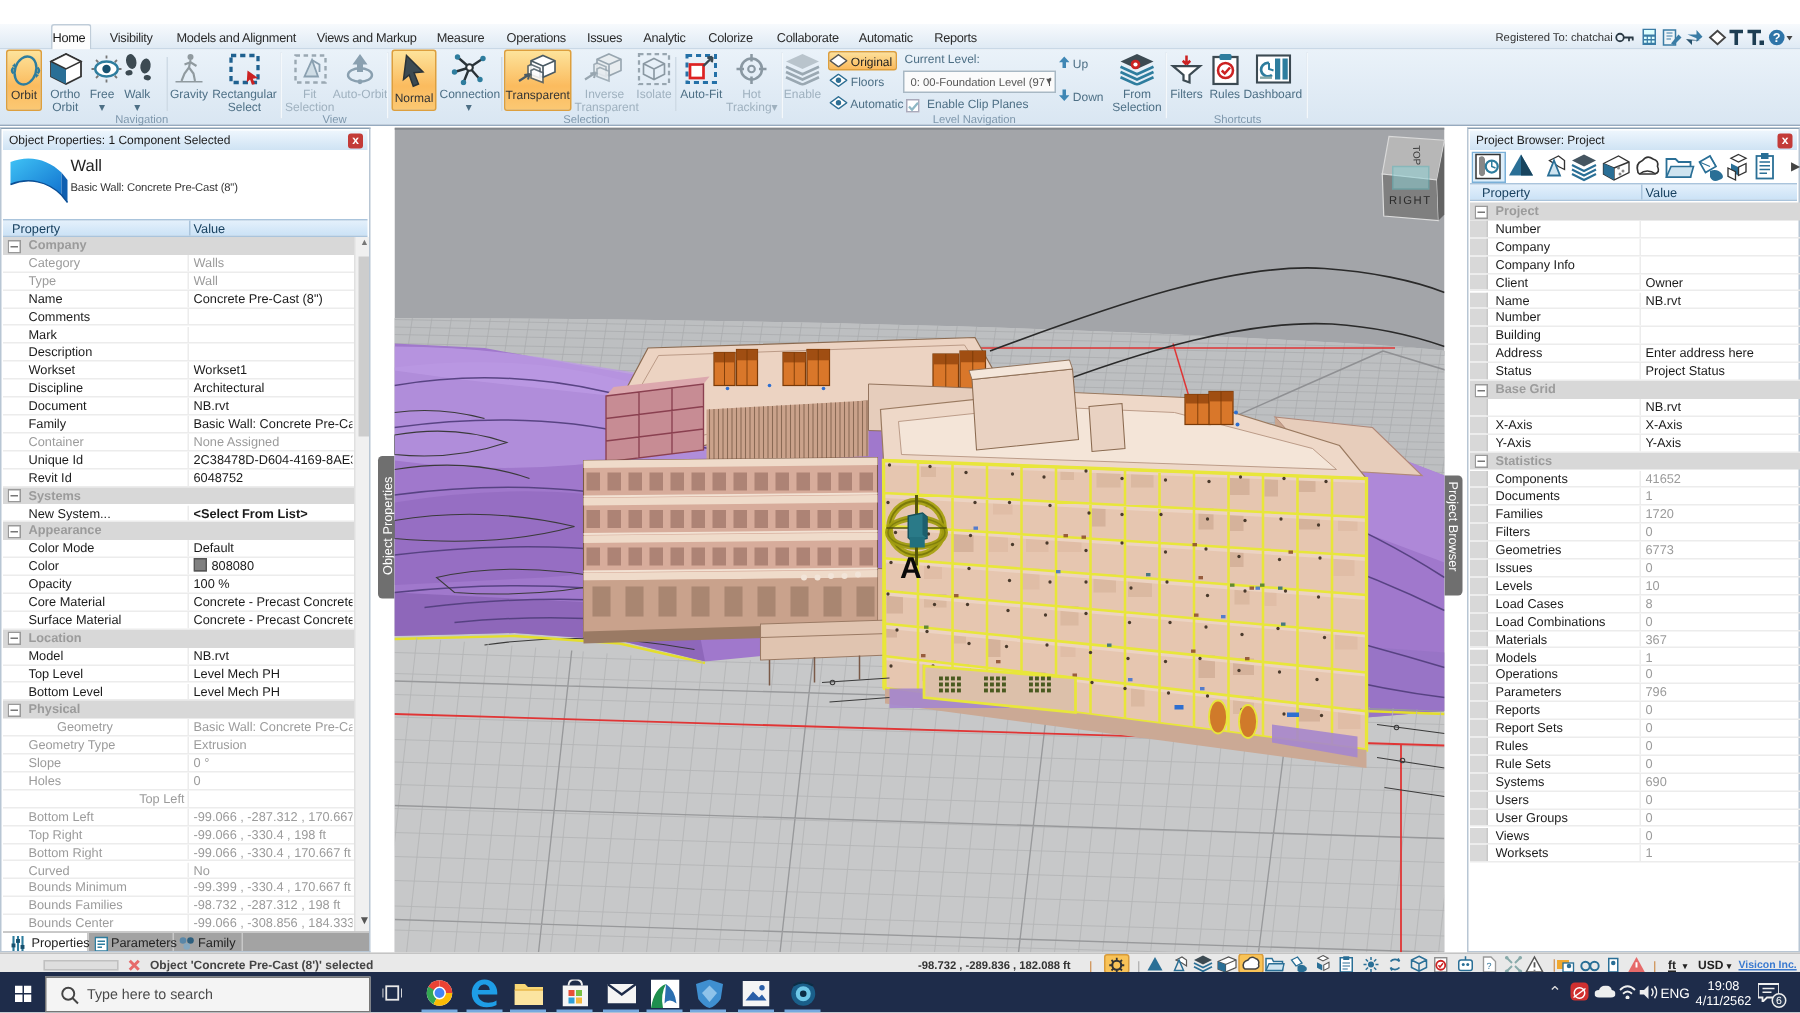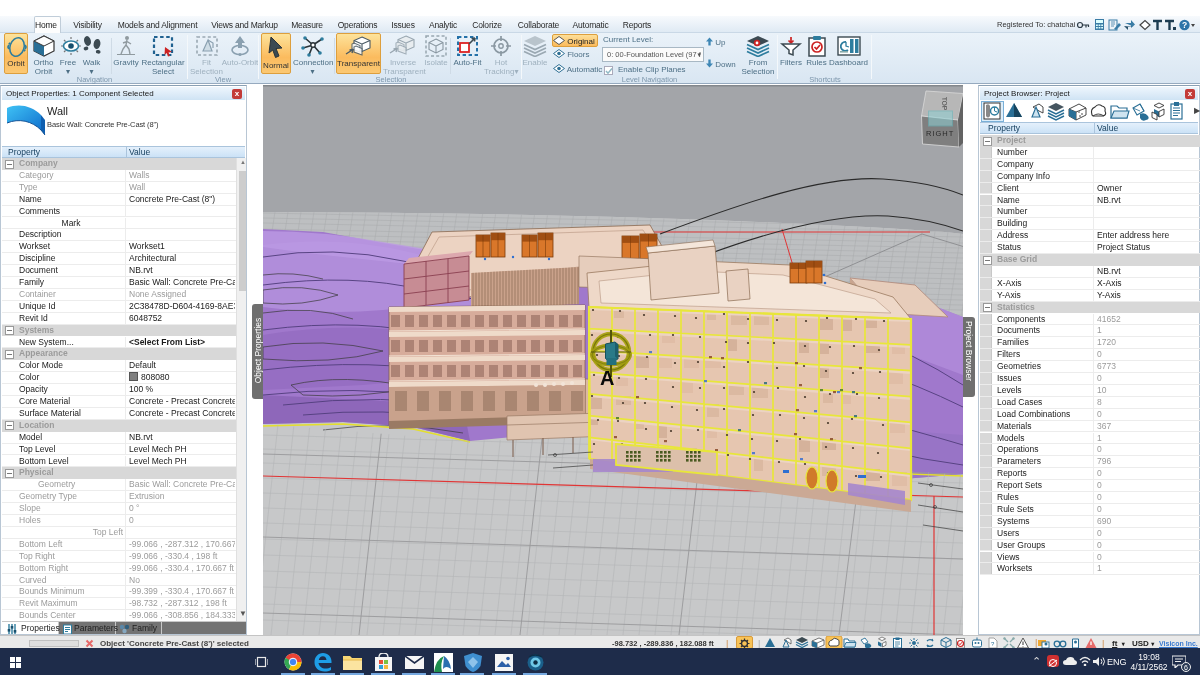--- a/index.html
+++ b/index.html
@@ -295,21 +295,21 @@
         <div class="grow" style="top:107.7px;width:234px;height:11.90px;border-bottom:1px solid #ececec;">
           <span class="gcell gname" style="left:17px;width:104px;">Name</span>
           <span class="gcell gname" style="left:127px;width:106px;">Concrete Pre-Cast (8")</span>
           <span style="position:absolute;left:123px;top:0;width:1px;height:100%;background:#ececec"></span>
         </div>
         <div class="grow" style="top:119.6px;width:234px;height:11.90px;border-bottom:1px solid #ececec;">
           <span class="gcell gname" style="left:17px;width:104px;">Comments</span>
           <span class="gcell gname" style="left:127px;width:106px;"></span>
           <span style="position:absolute;left:123px;top:0;width:1px;height:100%;background:#ececec"></span>
         </div>
-        <div class="grow" style="top:131.5px;width:234px;height:11.90px;border-bottom:1px solid #ececec;text-align:center;">
+        <div class="grow" style="top:131.5px;width:234px;height:11.90px;border-bottom:1px solid #ececec;">
           <span class="gcell gname" style="left:17px;width:104px;">Mark</span>
           <span class="gcell gname" style="left:127px;width:106px;"></span>
           <span style="position:absolute;left:123px;top:0;width:1px;height:100%;background:#ececec"></span>
         </div>
         <div class="grow" style="top:143.4px;width:234px;height:11.90px;border-bottom:1px solid #ececec;">
           <span class="gcell gname" style="left:17px;width:104px;">Description</span>
           <span class="gcell gname" style="left:127px;width:106px;"></span>
           <span style="position:absolute;left:123px;top:0;width:1px;height:100%;background:#ececec"></span>
         </div>
         <div class="grow" style="top:155.3px;width:234px;height:11.90px;border-bottom:1px solid #ececec;">
@@ -464,35 +464,35 @@
           <span class="gcell gdis" style="left:17px;width:104px;">Curved</span>
           <span class="gcell gdis" style="left:127px;width:106px;">No</span>
           <span style="position:absolute;left:123px;top:0;width:1px;height:100%;background:#ececec"></span>
         </div>
         <div class="grow" style="top:500.4px;width:234px;height:11.90px;border-bottom:1px solid #ececec;">
           <span class="gcell gdis" style="left:17px;width:104px;">Bounds Minimum</span>
           <span class="gcell gdis" style="left:127px;width:106px;">-99.399 , -330.4 , 170.667 ft</span>
           <span style="position:absolute;left:123px;top:0;width:1px;height:100%;background:#ececec"></span>
         </div>
         <div class="grow" style="top:512.3px;width:234px;height:11.90px;border-bottom:1px solid #ececec;">
-          <span class="gcell gdis" style="left:17px;width:104px;">Revit Maximum</span>
+          <span class="gcell gdis" style="left:17px;width:104px;">Bounds Families</span>
           <span class="gcell gdis" style="left:127px;width:106px;">-98.732 , -287.312 , 198 ft</span>
           <span style="position:absolute;left:123px;top:0;width:1px;height:100%;background:#ececec"></span>
         </div>
         <div class="grow" style="top:524.2px;width:234px;height:11.90px;border-bottom:1px solid #ececec;">
           <span class="gcell gdis" style="left:17px;width:104px;">Bounds Center</span>
           <span class="gcell gdis" style="left:127px;width:106px;">-99.066 , -308.856 , 184.333 ft</span>
           <span style="position:absolute;left:123px;top:0;width:1px;height:100%;background:#ececec"></span>
         </div>
         <div class="abs" style="left:235px;top:72px;width:11px;height:463px;background:#f0f0f0;border-left:1px solid #e0e0e0;">
           <div style="position:absolute;top:1px;left:1px;width:10px;height:10px;text-align:center;color:#777;font-size:6px;">▲</div>
           <div style="position:absolute;top:13px;left:1.5px;width:8px;height:120px;background:#cdcdcd;"></div>
           <div style="position:absolute;bottom:0;left:1px;width:10px;height:12px;text-align:center;color:#555;font-size:8px;">▼</div>
         </div>
-        <div class="abs" style="left:1px;top:535px;width:245px;height:14px;background:#737373;border-top:1px solid #c8c8c8;font-size:8.5px;color:#222;">
+        <div class="abs" style="left:1px;top:535px;width:245px;height:14px;background:#a3a3a3;border-top:1px solid #c8c8c8;font-size:8.5px;color:#222;">
 <div style="position:absolute;left:0;top:0;width:57px;height:14px;background:#fff;border-right:1px solid #c8c8c8;">
 <svg width="10" height="10" style="position:absolute;left:5px;top:2px">
               <g stroke="#2e7d9e" stroke-width="1.4">
                 <path d="M2 0 V10 M5 0 V10 M8 0 V10"></path>
               </g>
               <g fill="#17506e">
                 <rect x="0.7" y="5" width="2.6" height="2.6"></rect>
                 <rect x="3.7" y="2" width="2.6" height="2.6"></rect>
                 <rect x="6.7" y="6" width="2.6" height="2.6"></rect>
               </g>
@@ -1353,20 +1353,27 @@
     </div>
     <div id="taskbar">
       <svg class="abs" style="left:10px;top:9px" width="11" height="11">
         <g fill="#fff">
           <rect x="0" y="0" width="5" height="5"></rect>
           <rect x="6" y="0" width="5" height="5"></rect>
           <rect x="0" y="6" width="5" height="5"></rect>
           <rect x="6" y="6" width="5" height="5"></rect>
         </g>
       </svg>
+      <div class="abs" style="left:30px;top:3px;width:217px;height:24px;background:#f4f4f4;border:1px solid #777;">
+        <svg class="abs" style="left:9px;top:5px" width="13" height="13">
+          <circle cx="5.5" cy="5.5" r="4" fill="none" stroke="#444" stroke-width="1.3"></circle>
+          <path d="M8.5 8.5 L12 12" stroke="#444" stroke-width="1.3"></path>
+        </svg>
+        <div class="abs" style="left:27px;top:6px;font-size:9.5px;color:#4a4a4a;">Type here to search</div>
+      </div>
       <svg class="abs" style="left:255px;top:8px" width="13" height="12">
         <rect x="2.5" y="1.5" width="8" height="9" fill="none" stroke="#e8e8e8" stroke-width="1.2"></rect>
         <path d="M0 3 L0 9 M13 3 L13 9" stroke="#e8e8e8" stroke-width="1.2"></path>
       </svg>
       <svg class="abs" style="left:284px;top:5px" width="18" height="18" viewBox="0 0 18 18">
         <circle cx="9" cy="9" r="8.5" fill="#fff"></circle>
         <path d="M9 0.5 A8.5 8.5 0 0 1 17.5 9 L9 9 Z" fill="#ea4335"></path>
         <path d="M9 0.5 A8.5 8.5 0 0 0 1.6 4.8 L6 9 L9 9 Z" fill="#ea4335"></path>
         <path d="M1.6 4.8 A8.5 8.5 0 0 0 5 16.5 L9 9 Z" fill="#34a853"></path>
         <path d="M5 16.5 A8.5 8.5 0 0 0 17.5 9 L9 9 Z" fill="#fbbc05"></path>

